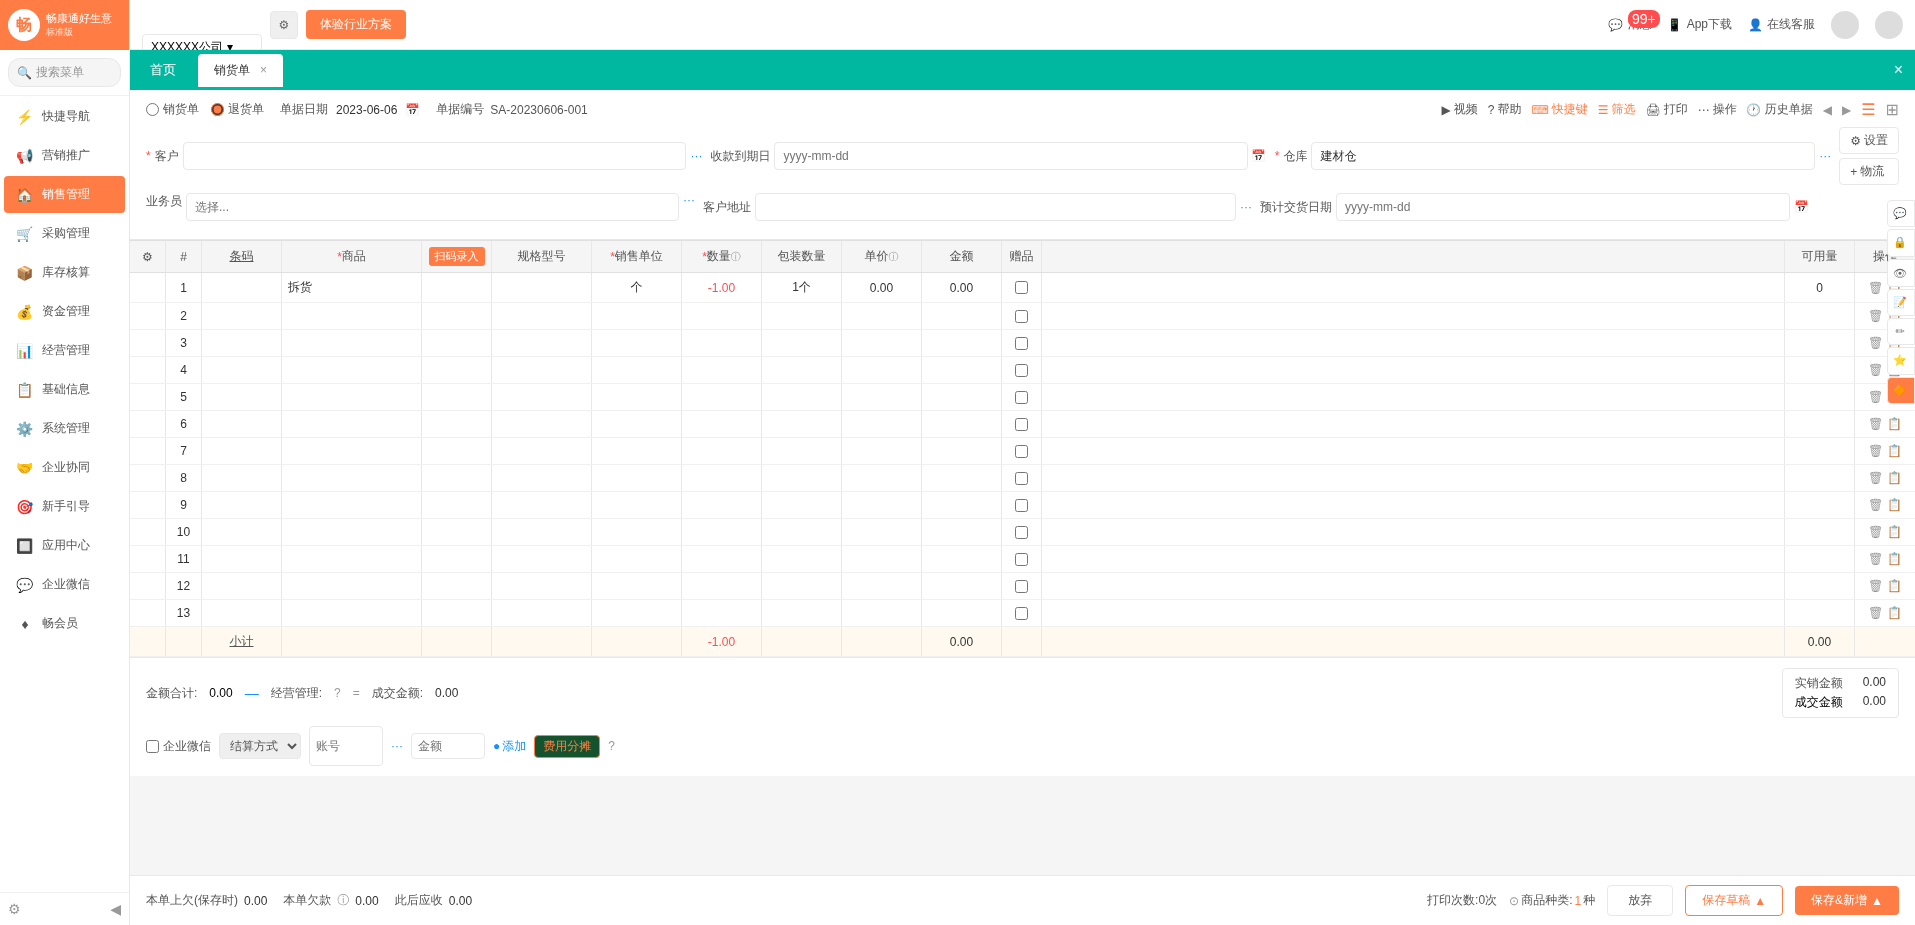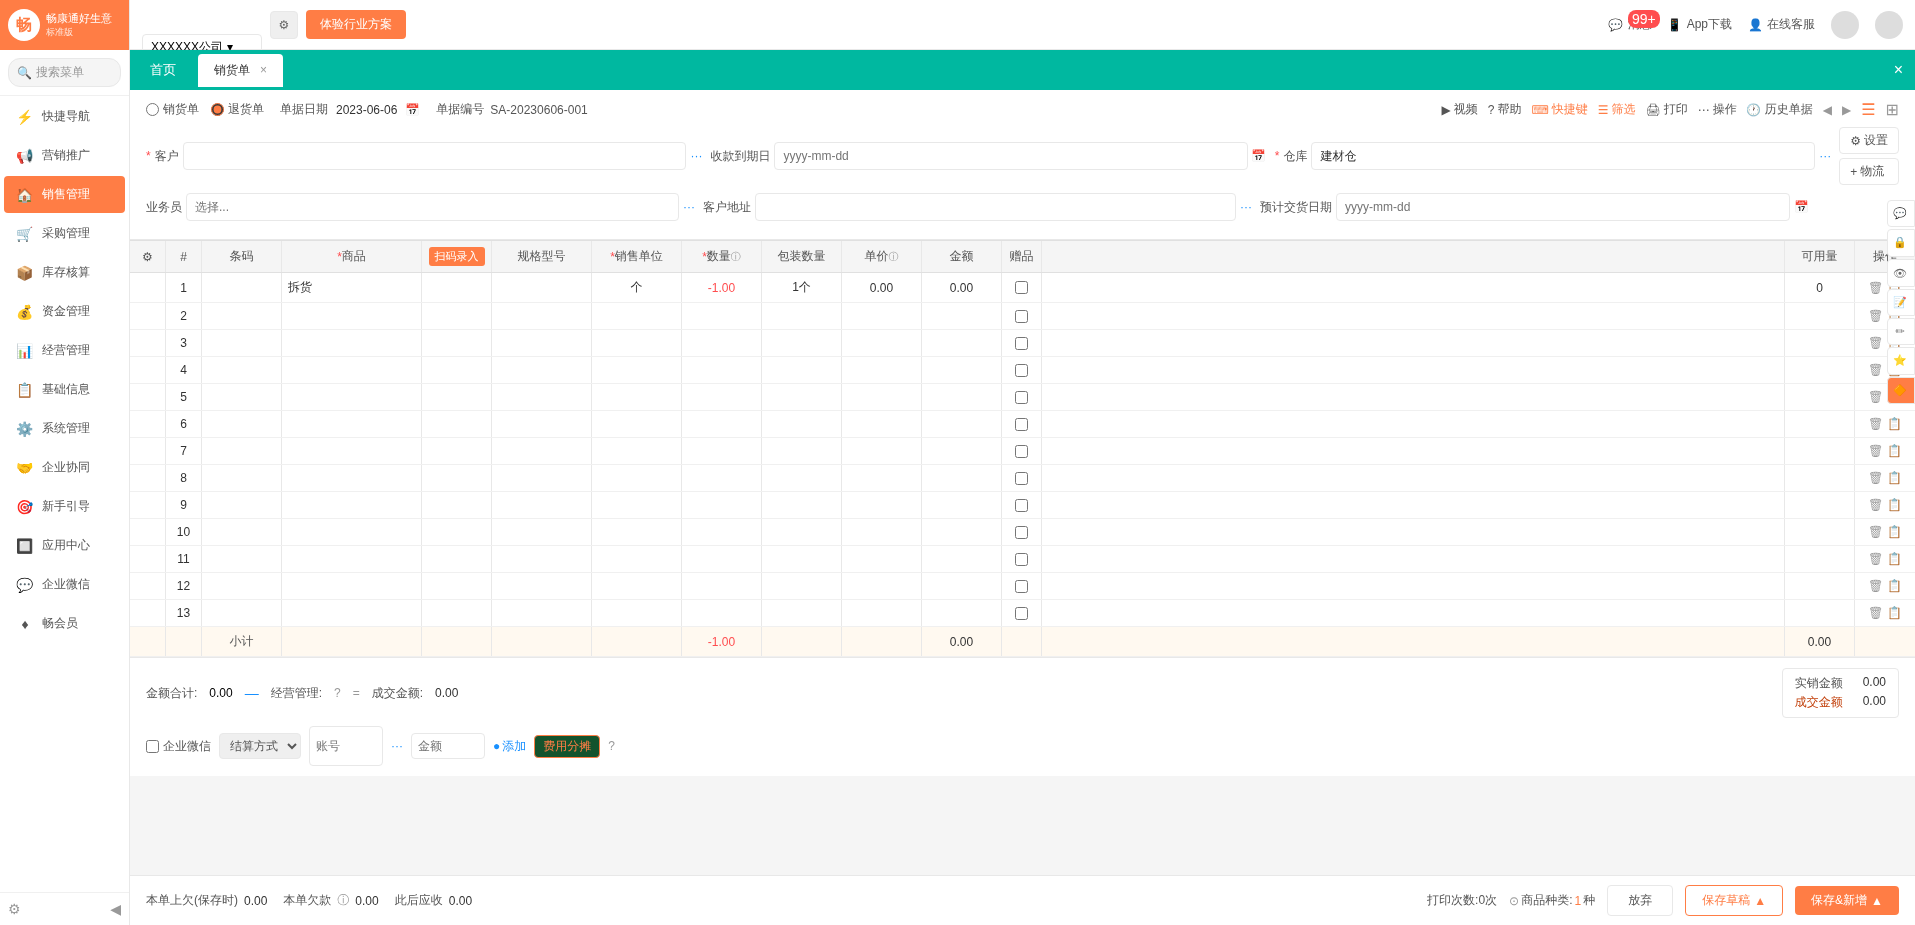--- a/index.html
+++ b/index.html
@@ -56,21 +56,21 @@
     .table-body { }
     .table-row { display: flex; border-bottom: 1px solid #f0f0f0; }
     .table-row.subtotal { background: #fff9f0; }
     .th, .td { padding: 6px 4px; border-right: 1px solid #e8e8e8; display: flex; align-items: center; justify-content: center; font-size: 12px; color: #333; overflow: hidden; }
     .th { background: #f5f5f5; color: #555; font-weight: 500; }
     .th:last-child, .td:last-child { border-right: none; }
     
     
     .col-settings { width: 36px; flex-shrink: 0; }
     .col-num { width: 36px; flex-shrink: 0; }
-    .col-barcode { width: 80px; flex-shrink: 0; }
+    .col-barcode { width: 80px; flex-shrink: 0; text-decoration: underline; }
     .col-product { width: 140px; flex-shrink: 0; }
     .col-scan { width: 70px; flex-shrink: 0; }
     .col-spec { width: 100px; flex-shrink: 0; }
     .col-salesunit { width: 90px; flex-shrink: 0; }
     .col-qty { width: 80px; flex-shrink: 0; }
     .col-pkgqty { width: 80px; flex-shrink: 0; }
     .col-unitprice { width: 80px; flex-shrink: 0; }
     .col-amount { width: 80px; flex-shrink: 0; }
     .col-gift { width: 40px; flex-shrink: 0; }
     .col-note { flex: 1; min-width: 80px; }
@@ -322,21 +322,21 @@
             <span>设置</span>
           </button>
           <button class="flow-btn">
             <span>+</span>
             <span>物流</span>
           </button>
         </div>
       </div>
 
       <div style="display:flex; align-items:center; gap:8px; margin-bottom:8px;">
-        <div style="display:flex;align-items:center;gap:4px;flex:1;">
+        <div style="display:flex;align-items:flex-start;gap:4px;flex:1;">
           <span style="color:#555;white-space:nowrap;">业务员</span>
           <div style="flex:1;border:1px solid #e8e8e8;border-radius:4px;height:28px;display:flex;align-items:center;padding:0 8px;">
             <input type="text" style="border: none; outline: none; flex: 1 1 0%; font-size: 12px; color: rgb(204, 204, 204);" placeholder="选择...">
           </div>
           <span style="color:#1890ff;cursor:pointer;">···</span>
         </div>
         <div style="display:flex;align-items:center;gap:4px;flex:1;">
           <span style="color:#555;white-space:nowrap;">客户地址</span>
           <div style="flex:1;border:1px solid #e8e8e8;border-radius:4px;height:28px;display:flex;align-items:center;padding:0 8px;">
             <input type="text" style="border: none; outline: none; flex: 1 1 0%; font-size: 12px;" placeholder="">
@@ -729,21 +729,21 @@
         <span class="footer-equal">=</span>
         <span class="footer-amount">成交金额:</span>
         <span class="footer-deal">0.00</span>
 
         <div style="margin-left:auto;background:#fff;border:1px solid #e8e8e8;border-radius:4px;padding:6px 12px;">
           <div style="display:flex;justify-content:space-between;gap:20px;margin-bottom:2px;">
             <span style="color:#555;">实销金额</span>
             <span style="color:#333;font-weight:500;">0.00</span>
           </div>
           <div style="display:flex;justify-content:space-between;gap:20px;">
-            <span style="color:#c2410c;">成交金额</span>
+            <span style="color:#000000;">成交金额</span>
             <span style="color:#333;font-weight:500;">0.00</span>
           </div>
         </div>
       </div>
       <div class="footer-row2">
         <label class="checkbox-label">
           <input type="checkbox" style="">
           <span>企业微信</span>
         </label>
         <select style="border:1px solid #e8e8e8;border-radius:4px;height:26px;padding:0 6px;font-size:12px;color:#555;">

